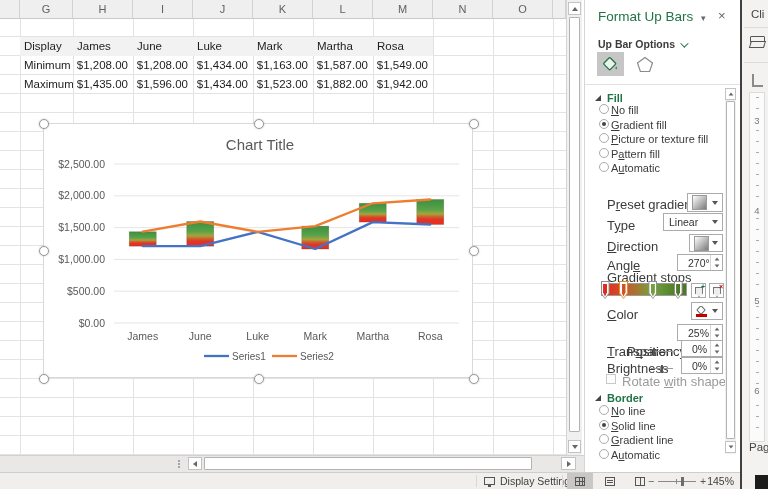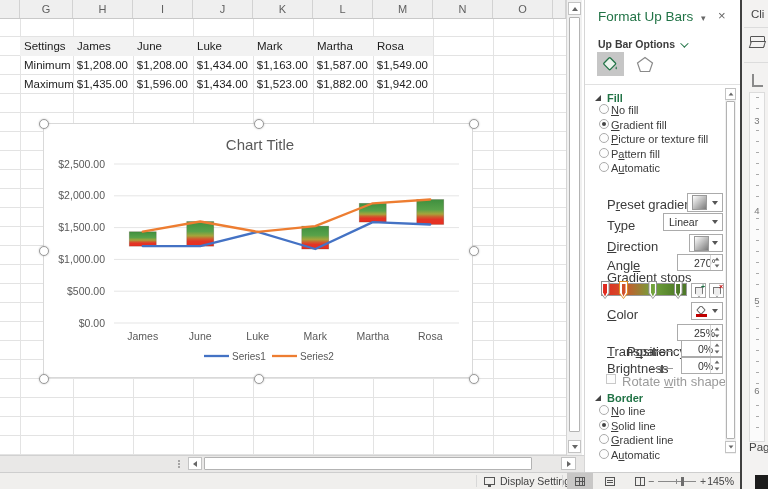--- a/index.html
+++ b/index.html
@@ -54,21 +54,21 @@
   .sec-h{position:absolute;left:10px;font-weight:bold;color:#217346;font-size:11px;display:flex;align-items:center;gap:6px;}
   .sec-tri{width:0;height:0;border-bottom:6px solid #444;border-left:6px solid transparent;}
   .radio-row{position:relative;height:14.5px;display:flex;align-items:flex-start;cursor:default;}
   .rb{position:absolute;left:14px;width:10px;height:10px;border:1px solid #ababab;border-radius:50%;
       background:#fdfdfd;box-sizing:border-box;}
   .rb.on::after{content:"";position:absolute;left:2px;top:2px;width:4px;height:4px;border-radius:50%;background:#444;}
   .rlabel{margin-left:26px;font-size:11px;color:#3b3b3b;}
   .flabel{position:absolute;left:22px;font-size:13px;color:#3b3b3b;}
   .ctrl{position:absolute;box-sizing:border-box;border:1px solid #ababab;background:#fff;font-size:10.5px;
         color:#333;display:flex;align-items:center;}
-  .spin{justify-content:flex-start;padding-left:16px;}
+  .spin{justify-content:flex-start;padding-left:10px;}
   .spin .arrows{position:absolute;right:0;top:0;bottom:0;width:11px;border-left:1px solid #d5d5d5;
                 display:flex;flex-direction:column;align-items:center;justify-content:space-evenly;}
   .spin .arrows .tri-u,.spin .arrows .tri-d{transform:scale(.8);}
   .dd-tri{position:absolute;right:4px;top:50%;margin-top:-2px;width:0;height:0;
           border-left:3.5px solid transparent;border-right:3.5px solid transparent;border-top:4px solid #555;}
   .gradsq{width:13px;height:13px;border:1px solid #9a9a9a;background:linear-gradient(135deg,#ffffff 0%,#7a7a7a 100%);}
   #gbar{position:absolute;left:16px;top:283px;width:86px;height:13px;border:1px solid #9a9a9a;box-sizing:border-box;}
   .gstop{position:absolute;top:-3px;width:9px;height:18px;clip-path:polygon(0 0,100% 0,100% 68%,50% 100%,0 68%);}
   .gstop .in1{position:absolute;inset:1px;clip-path:polygon(0 0,100% 0,100% 68%,50% 100%,0 68%);background:#fff;}
   .gstop .in2{position:absolute;inset:2.5px;clip-path:polygon(0 0,100% 0,100% 68%,50% 100%,0 68%);}
@@ -138,21 +138,21 @@
         <div class="ch" style="width: 60px;">J</div>
         <div class="ch" style="width: 60px;">K</div>
         <div class="ch" style="width: 60px;">L</div>
         <div class="ch" style="width: 60px;">M</div>
         <div class="ch" style="width: 60px;">N</div>
         <div class="ch" style="width: 60px;">O</div>
         <div class="ch" style="flex: 1 1 0%;"></div>
       </div>
     <div id="thead-band"></div>
     <div id="trh" class="trow" style="left:0;top:37px;width:566px;">
-        <div class="tcell lft" style="left: 20px; width: 53px;">Settings</div>
+        <div class="tcell lft" style="left: 20px; width: 53px;">Display</div>
         <div class="tcell lft" style="left: 73px; width: 60px;">James</div>
         <div class="tcell lft" style="left: 133px; width: 60px;">June</div>
         <div class="tcell lft" style="left: 193px; width: 60px;">Luke</div>
         <div class="tcell lft" style="left: 253px; width: 60px;">Mark</div>
         <div class="tcell lft" style="left: 313px; width: 60px;">Martha</div>
         <div class="tcell lft" style="left: 373px; width: 60px;">Rosa</div>
       </div>
     <div id="tr1" class="trow" style="left:0;top:56px;width:566px;">
         <div class="tcell lft" style="left: 20px; width: 53px;">Minimum</div>
         <div class="tcell rgt" style="left: 73px; width: 60px;">$1,208.00</div>

